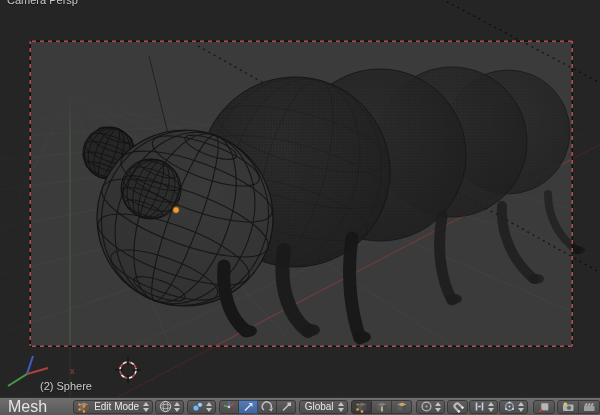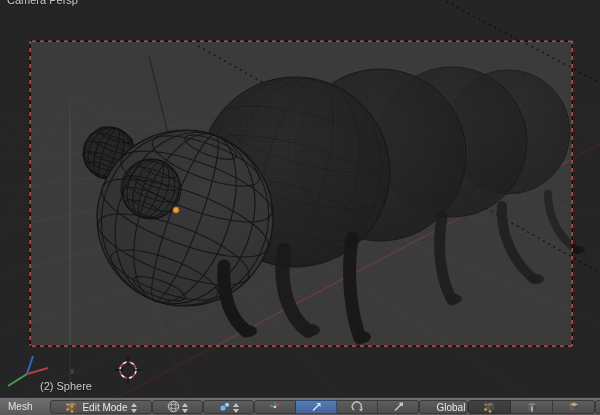--- a/index.html
+++ b/index.html
@@ -7,22 +7,22 @@
        font-family:"Liberation Sans",sans-serif;}
   .vp{position:absolute;left:0;top:0;width:600px;height:397px;}
   svg.scene{position:absolute;left:0;top:0;display:block}
   .vplabel{position:absolute;color:#c9c9c9;font-size:11px;line-height:12px;white-space:nowrap;
            text-shadow:0 1px 1px rgba(0,0,0,.4)}
   #view-name{left:7px;top:-6px}
   #obj-info{left:40px;top:380px}
   .header{position:absolute;left:0;bottom:0;width:600px;height:18px;box-sizing:border-box;
           background:linear-gradient(#6f6f6f,#585858);border-top:1px solid #2e2e2e;
           display:flex;align-items:center;padding-left:8px}
-  .menu{color:#e4e4e4;font-size:10px;margin-right:18px}
-  .btn{height:14px;display:flex;align-items:flex-end;gap:2px;padding:0 14px;box-sizing:border-box;
+  .menu{color:#e4e4e4;font-size:16px;margin-right:26px}
+  .btn{height:14px;display:flex;align-items:center;gap:2px;padding:0 3px;box-sizing:border-box;
        background:linear-gradient(#5e5e5e,#4c4c4c);border:1px solid #393939;border-radius:3px;
        color:#e8e8e8;font-size:10px;white-space:nowrap}
   .btn.pressed{background:linear-gradient(#577cb5,#446399);border-color:#2e4a76}
   .btn.dark{background:linear-gradient(#424242,#383838);border-color:#303030}
   .grp{display:flex}
   .grp .btn{border-radius:0;border-left-width:0}
   .grp .btn:first-child{border-radius:3px 0 0 3px;border-left-width:1px}
   .grp .btn:last-child{border-radius:0 3px 3px 0}
   .sp4{width:4px}.sp3{width:3px}.sp6{width:6px}
   .lbl{padding:0 2px}

